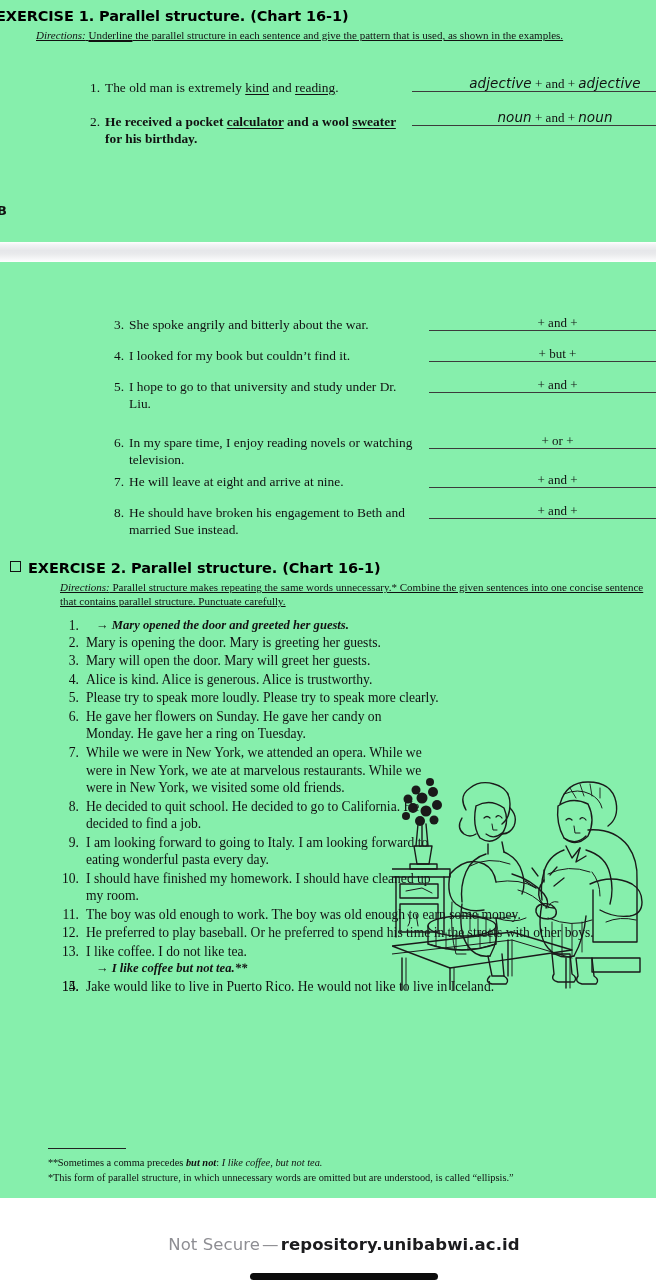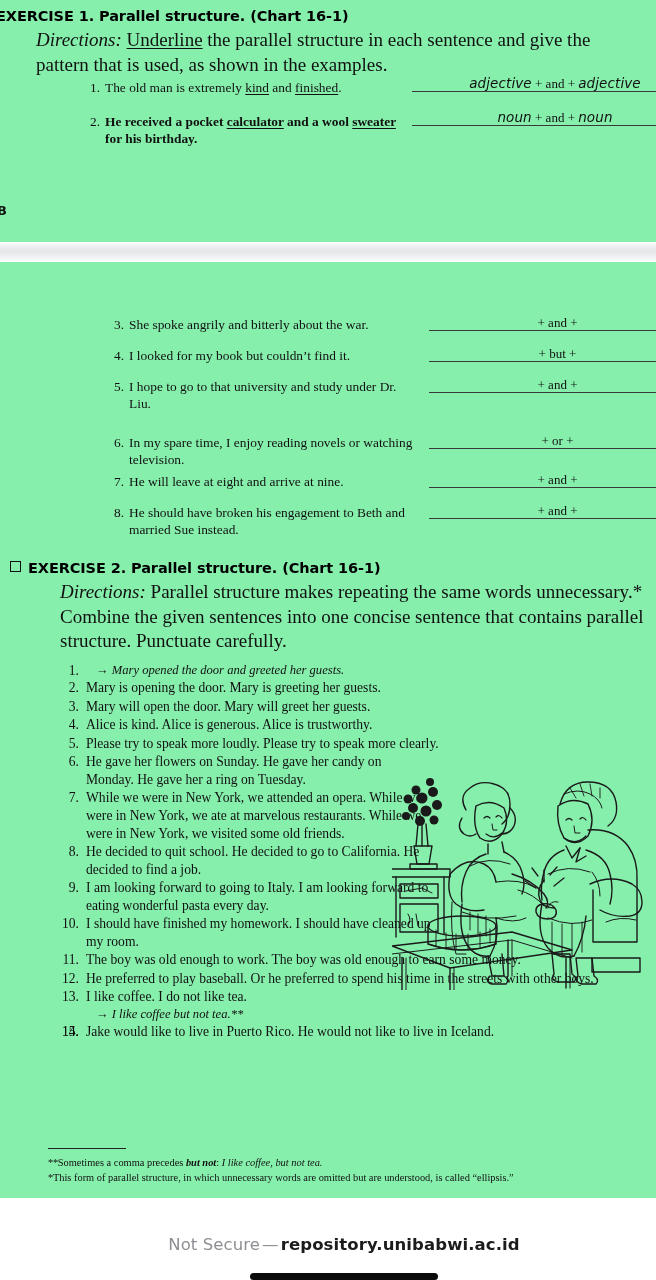--- a/index.html
+++ b/index.html
@@ -46,24 +46,25 @@
   .ex-head .cbox {
     display: inline-block;
     width: 9px;
     height: 9px;
     border: 1.1px solid #111;
     margin-right: 7px;
     vertical-align: 1px;
   }
   .directions {
     margin: 4px 0 0 40px;
-    font-size: 19px;
+    font-size: 11px;
     line-height: 1.30;
     width: 585px;
     text-align: left;
+    text-decoration: underline;
   }
   .directions .dlabel {
     font-style: italic;
   }
   .u { text-decoration: underline; text-underline-offset: 1.5px; }
 
   
   .qrow {
     position: relative;
     margin-left: 42px;
@@ -142,20 +143,21 @@
     left: 0;
     top: 0;
     width: 19px;
     text-align: right;
   }
   .li2 .ans {
     display: block;
     font-style: italic;
     font-size: 12.6px;
     margin-left: 10px;
+    font-weight: bold;
   }
   .narrow { width: 345px; }
 
   
   .figure {
     position: absolute;
     left: 392px;
     top: 762px;
     width: 260px;
     height: 228px;
@@ -225,21 +227,21 @@
     <div class="ex-head">EXERCISE 1.  Parallel structure.  (Chart 16-1)</div>
 
     <div class="directions">
       <span class="dlabel">Directions:</span>
       <span class="u">Underline</span><span> the parallel structure in each sentence and give the pattern that is used, as shown in the examples.</span>
     </div>
   </div>
 
   <div class="qrow" style="position:absolute; left:38px; top:79px;">
     <span class="num">1.</span>
-    <span class="qtext" style="width:330px;"><span>The old man is extremely </span><span class="u">kind</span><span> and </span><span class="u">finished</span><span>.</span></span>
+    <span class="qtext" style="width:330px;"><span>The old man is extremely </span><span class="u">kind</span><span> and </span><span class="u">reading</span><span>.</span></span>
     <span class="blank" style="left:332px; top:-3px; width:286px;"><span class="hand">adjective</span><span> + and + </span><span class="hand">adjective</span></span>
   </div>
 
   <div class="qrow" style="position:absolute; left:38px; top:113px;">
     <span class="num">2.</span>
     <span class="qtext" style="width:300px;font-weight:bold;"><span>He received a pocket </span><span class="u">calculator</span><span> and a wool </span><span class="u">sweater</span><span> for his birthday.</span></span>
     <span class="blank" style="left:332px; top:-3px; width:286px;"><span class="hand">noun</span><span> + and + </span><span class="hand">noun</span></span>
   </div>
 
   <div class="stray-b">B</div>

